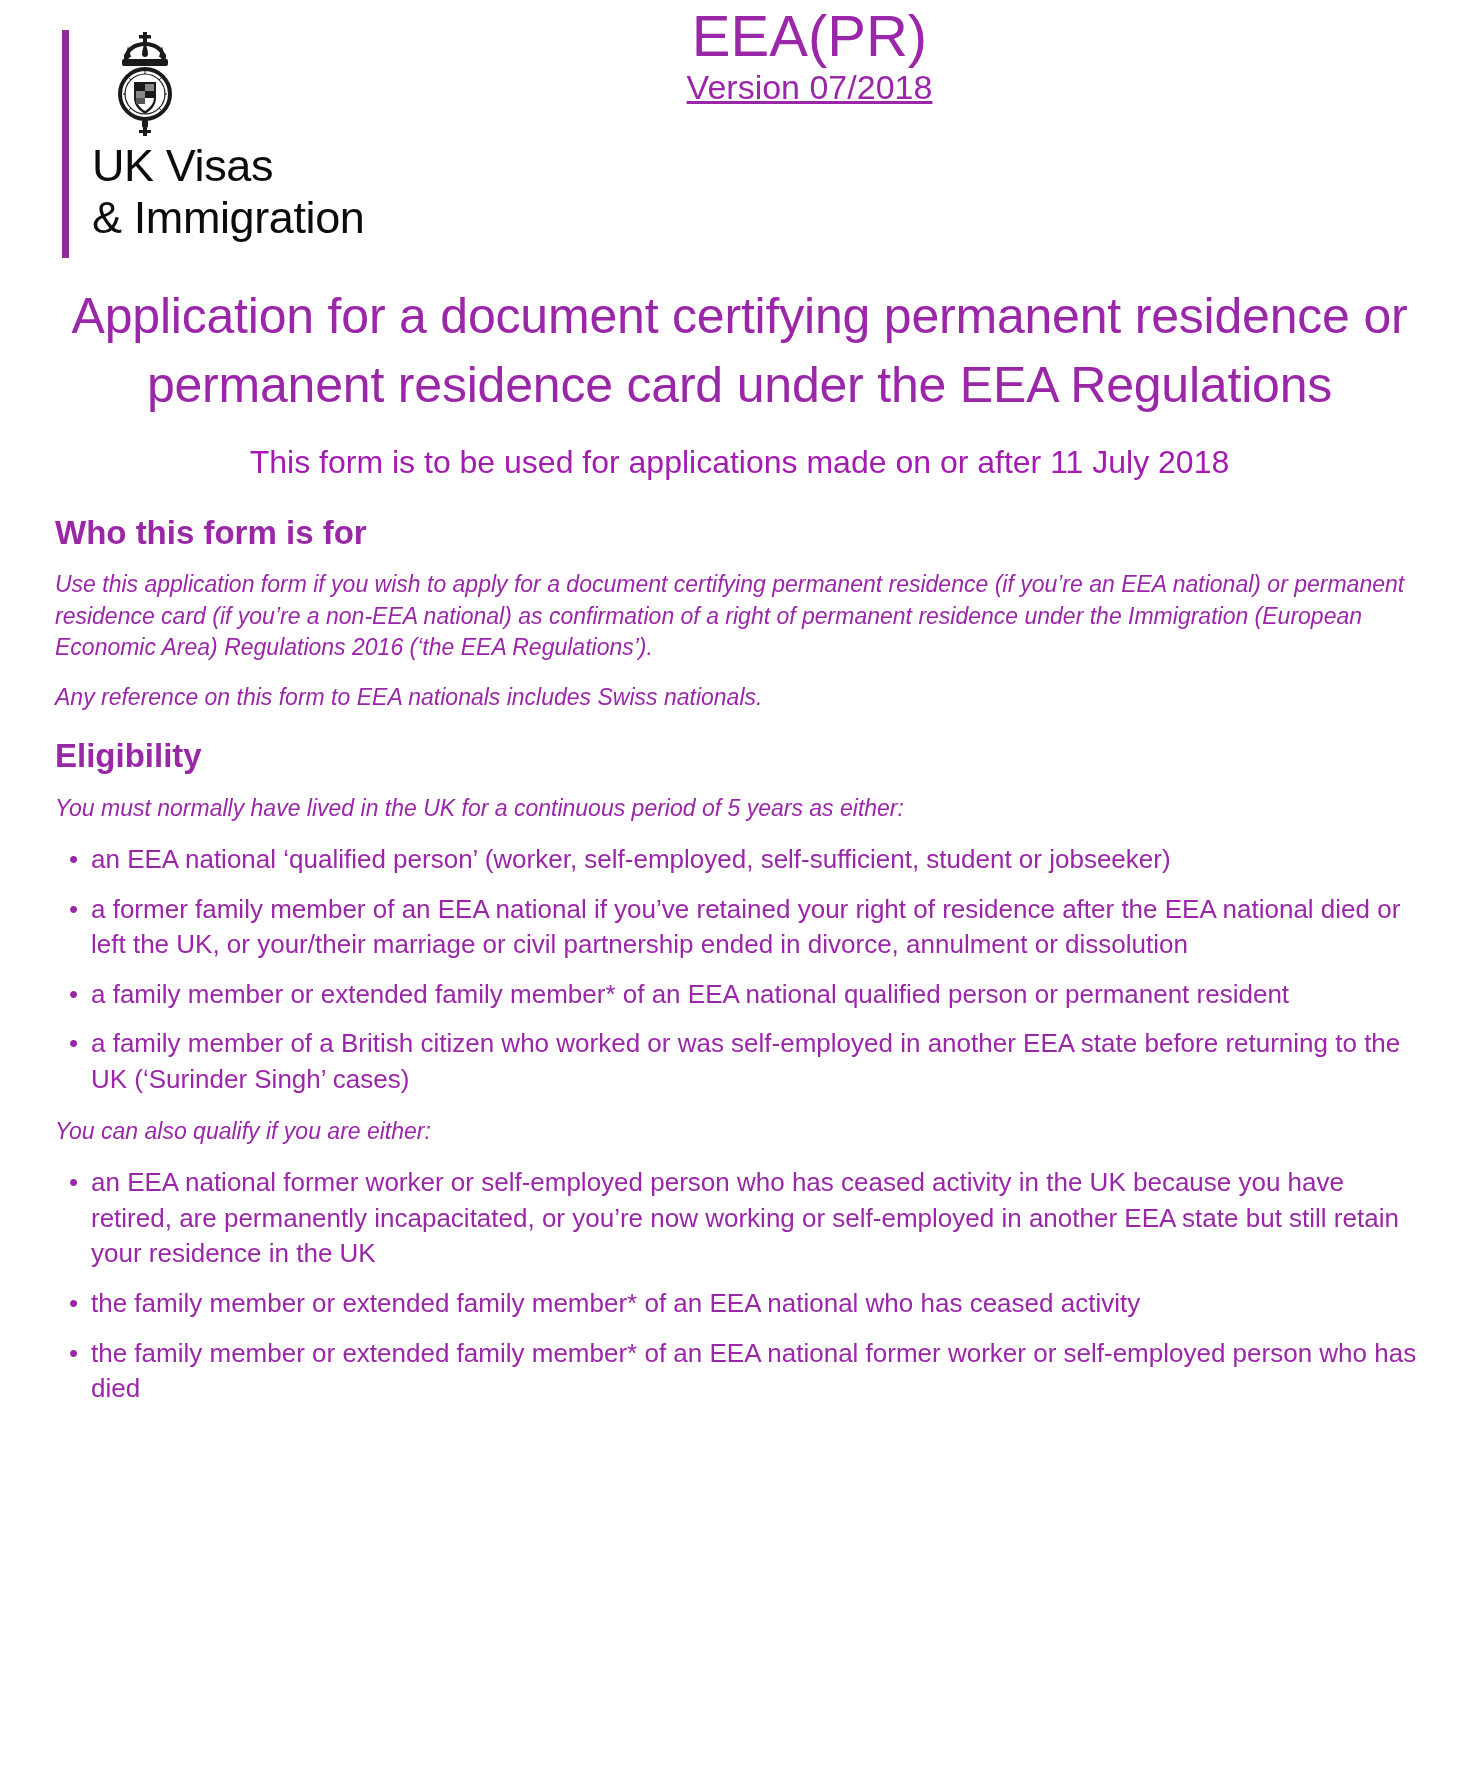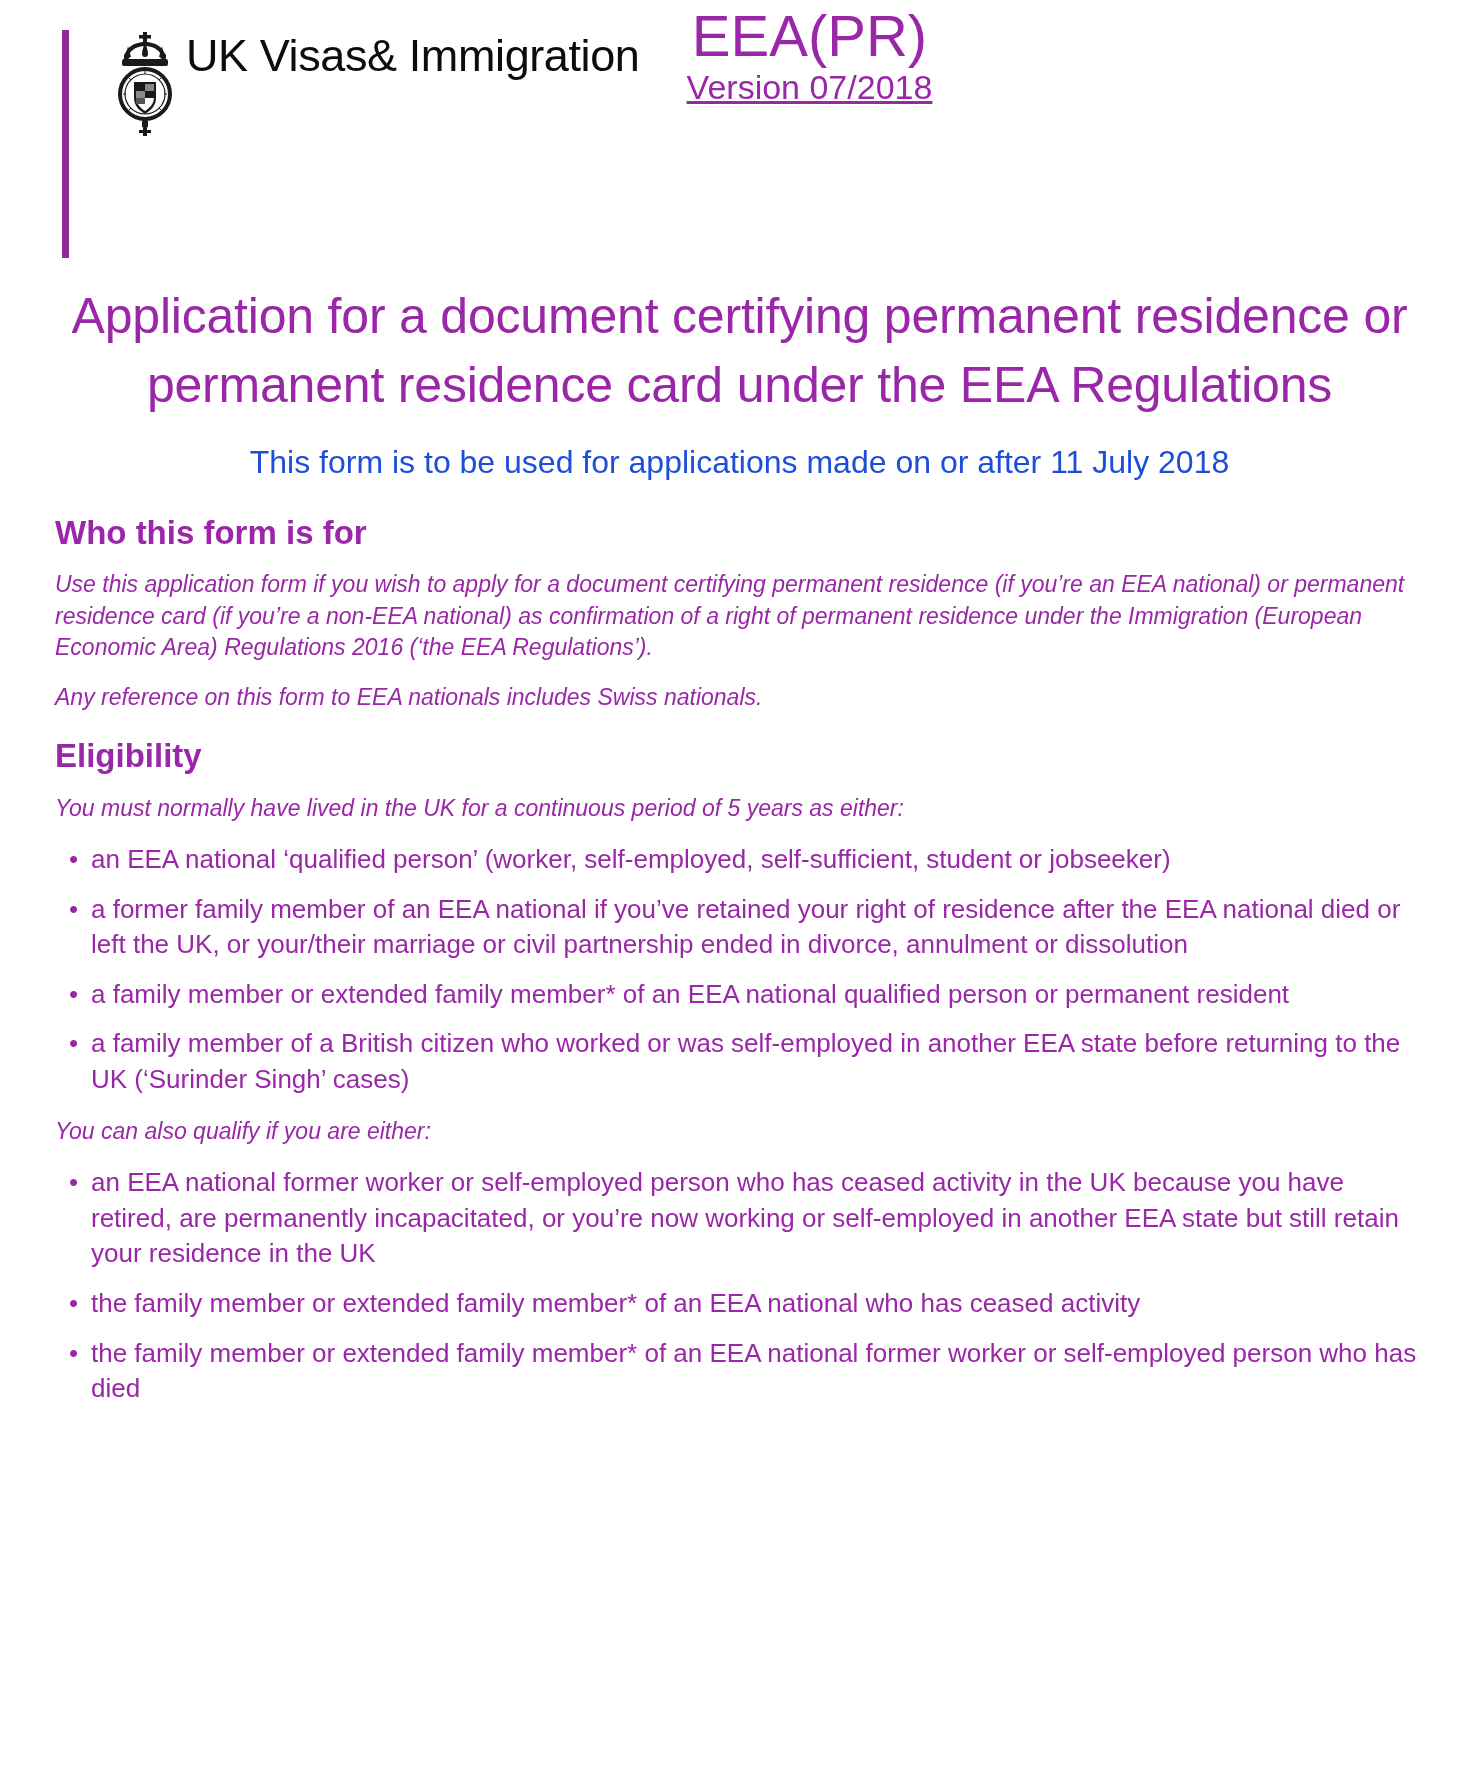--- a/index.html
+++ b/index.html
@@ -36,21 +36,21 @@
     height: 228px;
   }
   .logo-bar {
     width: 7px;
     background: #8f2a96;
     flex: 0 0 auto;
   }
   .logo-body {
     margin-left: 23px;
     display: flex;
-    flex-direction: row;
+    flex-direction: column;
     justify-content: flex-start;
   }
   .crest {
     width: 82px;
     height: 108px;
     margin-left: 12px;
     margin-bottom: 2px;
   }
   .logo-text {
     font-size: 45px;
@@ -89,21 +89,21 @@
     line-height: 1.38;
     color: #9a27a8;
     padding: 0 52px;
     margin-top: 10px;
     letter-spacing: -0.2px;
   }
   .doc-subtitle {
     text-align: center;
     font-size: 32px;
     line-height: 1.5;
-    color: #1d4ed8;
+    color: #a21caf;
     margin-top: 18px;
     padding: 0 40px;
   }
 
   
   .content {
     padding: 0 52px 0 55px;
     margin-top: 26px;
   }
   h2.section-heading {

